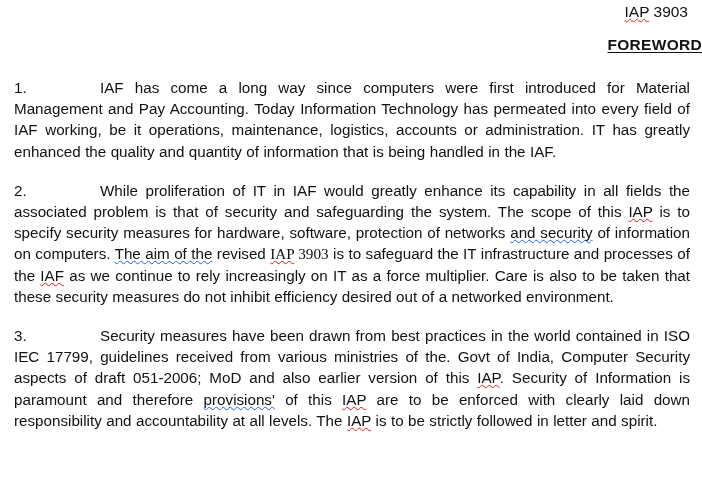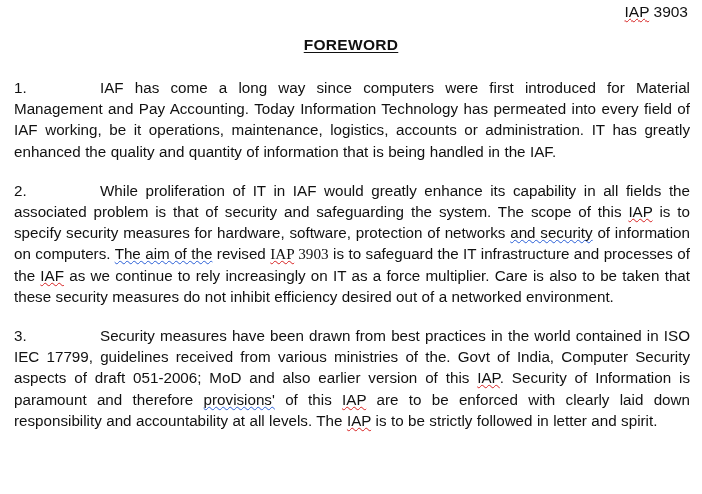--- a/index.html
+++ b/index.html
@@ -37,21 +37,21 @@
     line-height: 20px;
     white-space: nowrap;
   }
 
   
   .doc-title {
     position: absolute;
     top: 36px;
     left: 0;
     right: 0;
-    text-align: center;
+    text-align: right;
     font-size: 15.5px;
     font-weight: bold;
     letter-spacing: 0.3px;
     text-decoration: underline;
     text-underline-offset: 2px;
   }
 
   
   .body-wrap {
     position: absolute;

